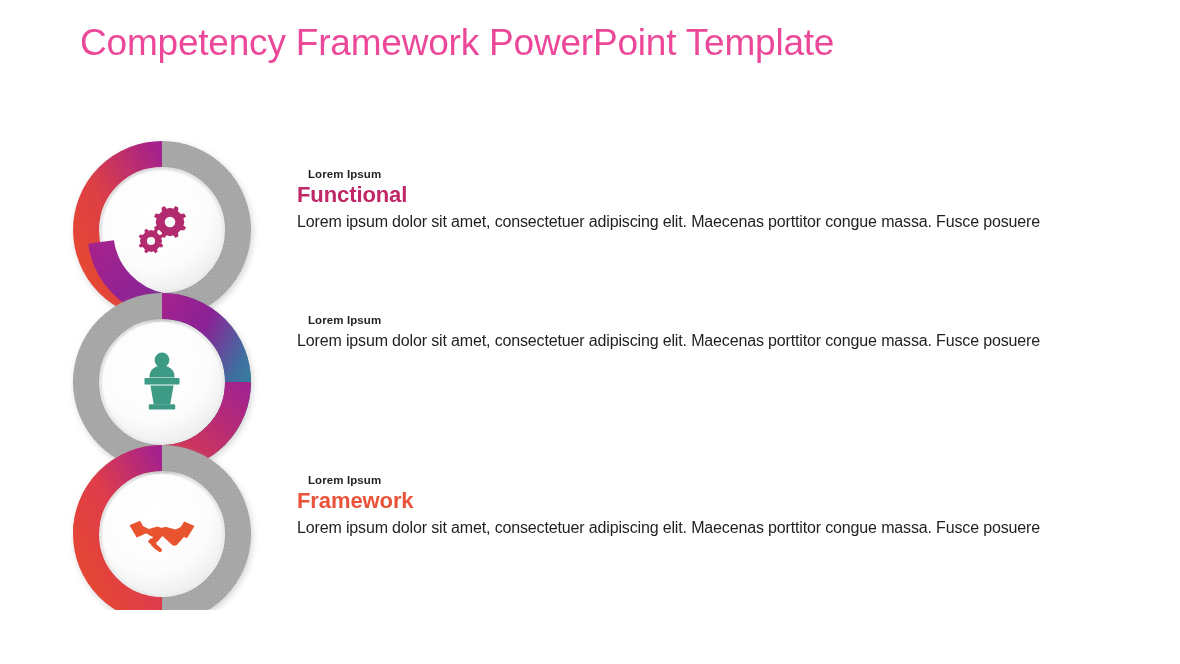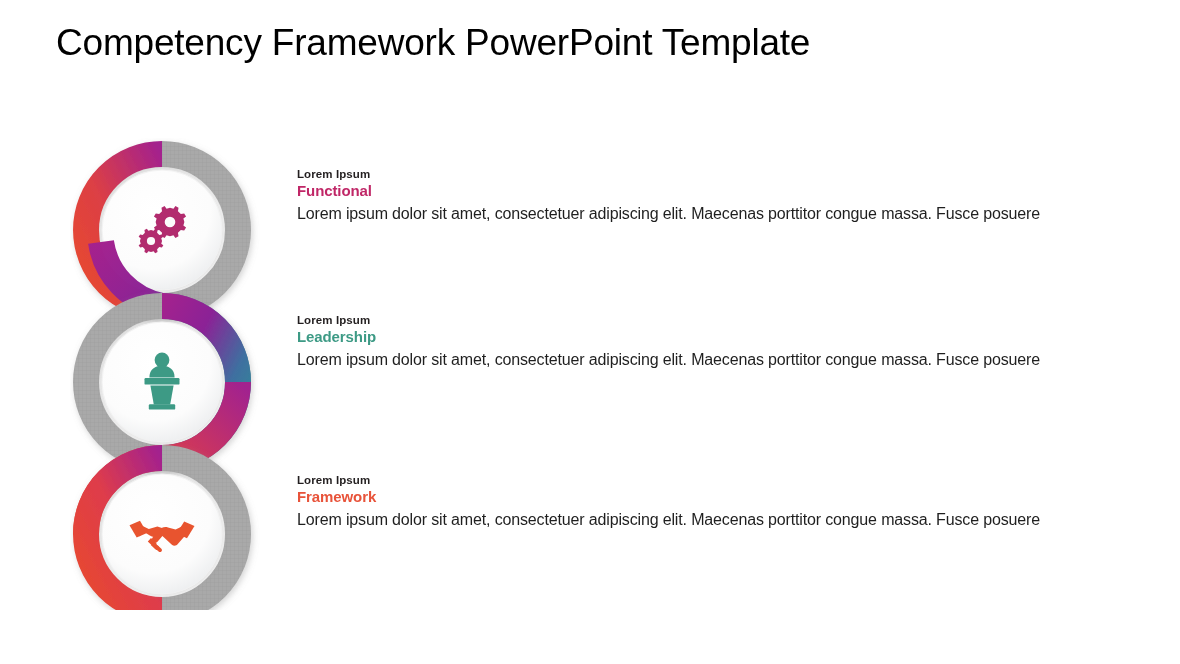--- a/index.html
+++ b/index.html
@@ -15,25 +15,25 @@
   .slide {
     position: relative;
     width: 1180px;
     height: 664px;
     background: #ffffff;
   }
 
   
   .slide-title {
     position: absolute;
-    left: 56px;
+    left: 80px;
     top: 22px;
     font-size: 37px;
     font-weight: 400;
-    color: #000000;
+    color: #ec4899;
     letter-spacing: -0.2px;
     white-space: nowrap;
     font-family: "Liberation Sans", sans-serif;
   }
 
   
   .graphic {
     position: absolute;
     left: 70px;
     top: 138px;
@@ -55,24 +55,25 @@
   .block.b0 { top: 0px; }
   .block.b1 { top: 146px; }
   .block.b2 { top: 306px; }
 
   .eyebrow {
     font-size: 11.5px;
     font-weight: bold;
     color: #231f20;
     letter-spacing: 0.1px;
     margin-bottom: 3px;
+    margin-left: 11px;
   }
 
   .heading {
-    font-size: 15px;
+    font-size: 22px;
     font-weight: bold;
     line-height: 1.12;
     margin-bottom: 2px;
     letter-spacing: -0.1px;
   }
   .heading.c-magenta { color: #C02767; }
   .heading.c-teal    { color: #3D9A85; }
   .heading.c-orange  { color: #E8533A; }
 
   .body {
@@ -228,21 +229,20 @@
   <div class="text-col">
 
     <div class="block b0">
       <div class="eyebrow">Lorem Ipsum</div>
       <div class="heading c-magenta">Functional</div>
       <div class="body">Lorem ipsum dolor sit amet, consectetuer adipiscing elit. Maecenas porttitor congue massa. Fusce posuere</div>
     </div>
 
     <div class="block b1">
       <div class="eyebrow">Lorem Ipsum</div>
-      <div class="heading c-teal">Leadership</div>
       <div class="body">Lorem ipsum dolor sit amet, consectetuer adipiscing elit. Maecenas porttitor congue massa. Fusce posuere</div>
     </div>
 
     <div class="block b2">
       <div class="eyebrow">Lorem Ipsum</div>
       <div class="heading c-orange">Framework</div>
       <div class="body">Lorem ipsum dolor sit amet, consectetuer adipiscing elit. Maecenas porttitor congue massa. Fusce posuere</div>
     </div>
 
   </div>

